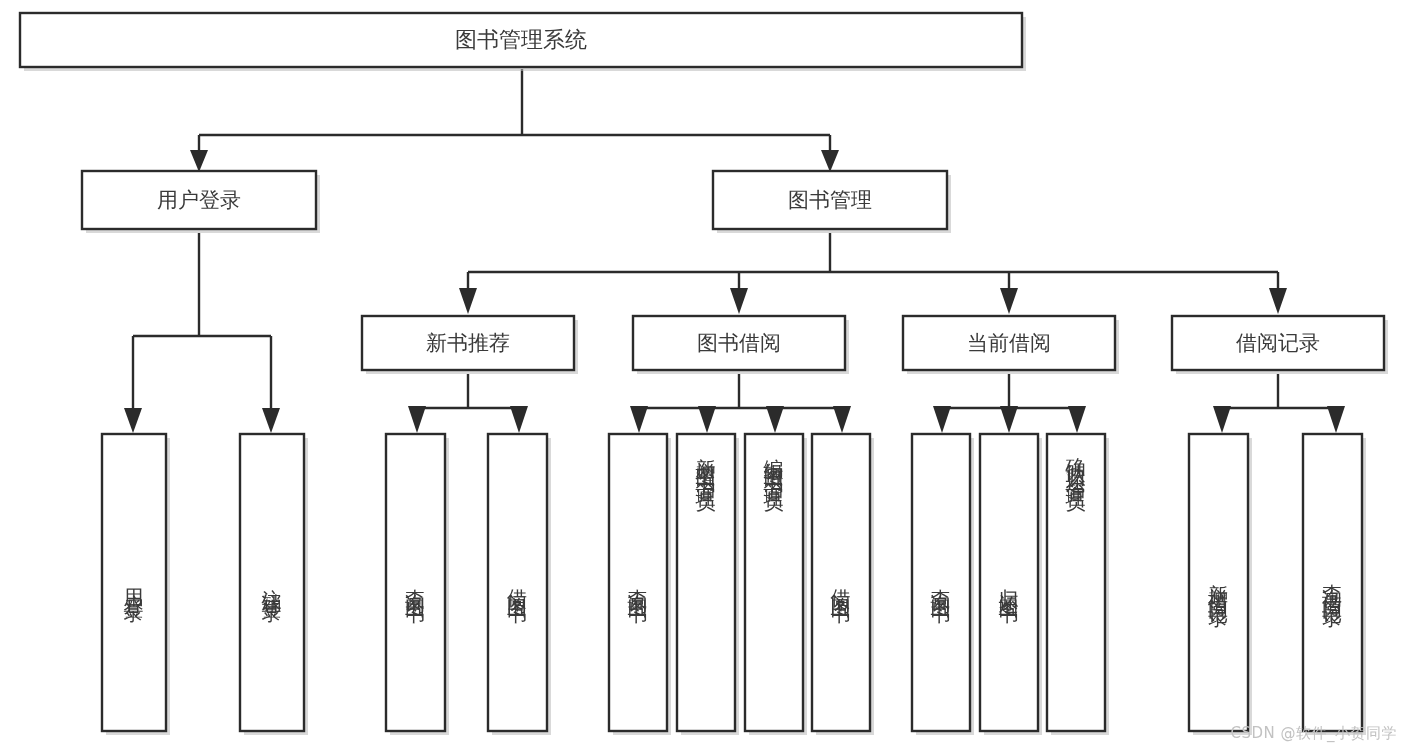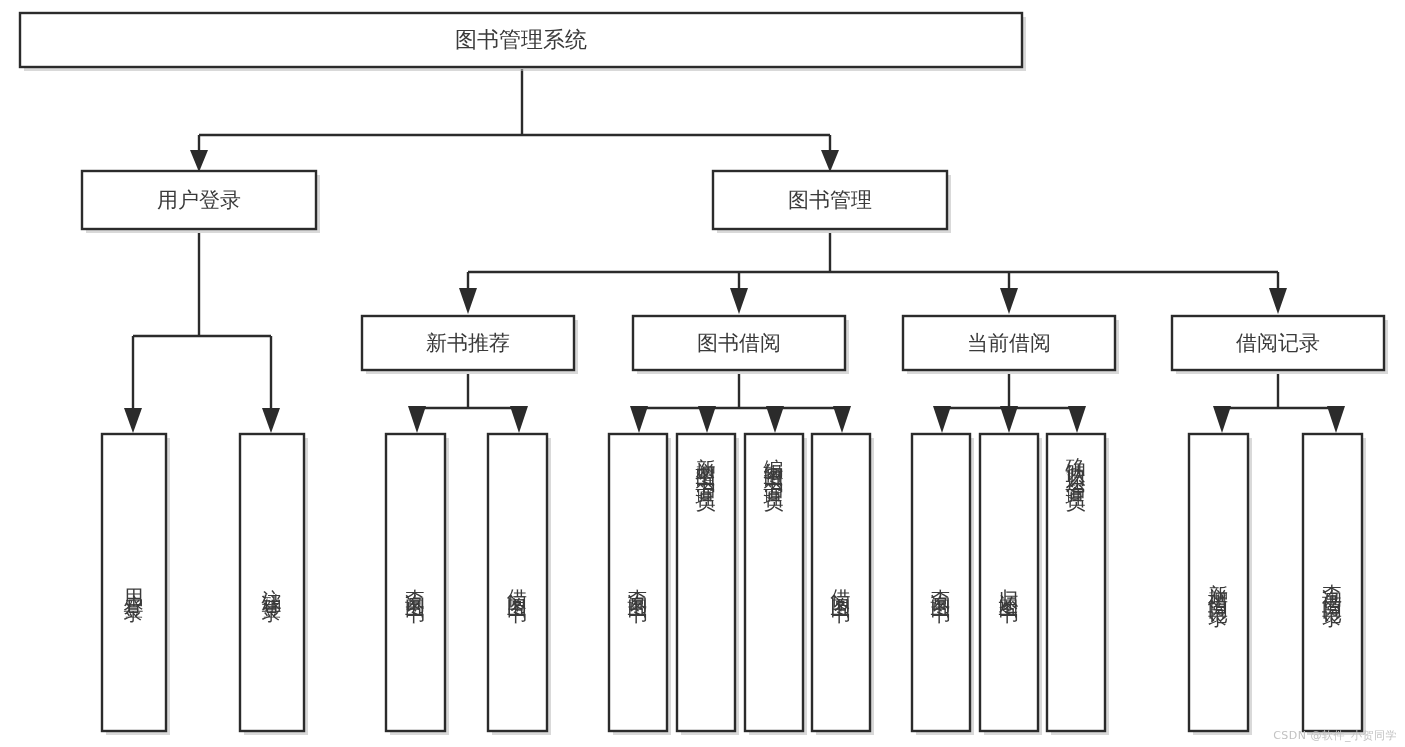--- a/index.html
+++ b/index.html
@@ -80,21 +80,21 @@
     line-height: 1.0;
     letter-spacing: 5px;
     color: #3a3a3a;
     white-space: nowrap;
   }
   .watermark {
     position: absolute;
     right: 8px;
     bottom: 4px;
     font-family: "DejaVu Sans", "Liberation Sans", sans-serif;
-    font-size: 11px;
+    font-size: 15px;
     color: #c2c2c2;
     white-space: nowrap;
     letter-spacing: 0.5px;
   }
 </style>
 </head>
 <body>
 
 <div id="diagram-root">
 

